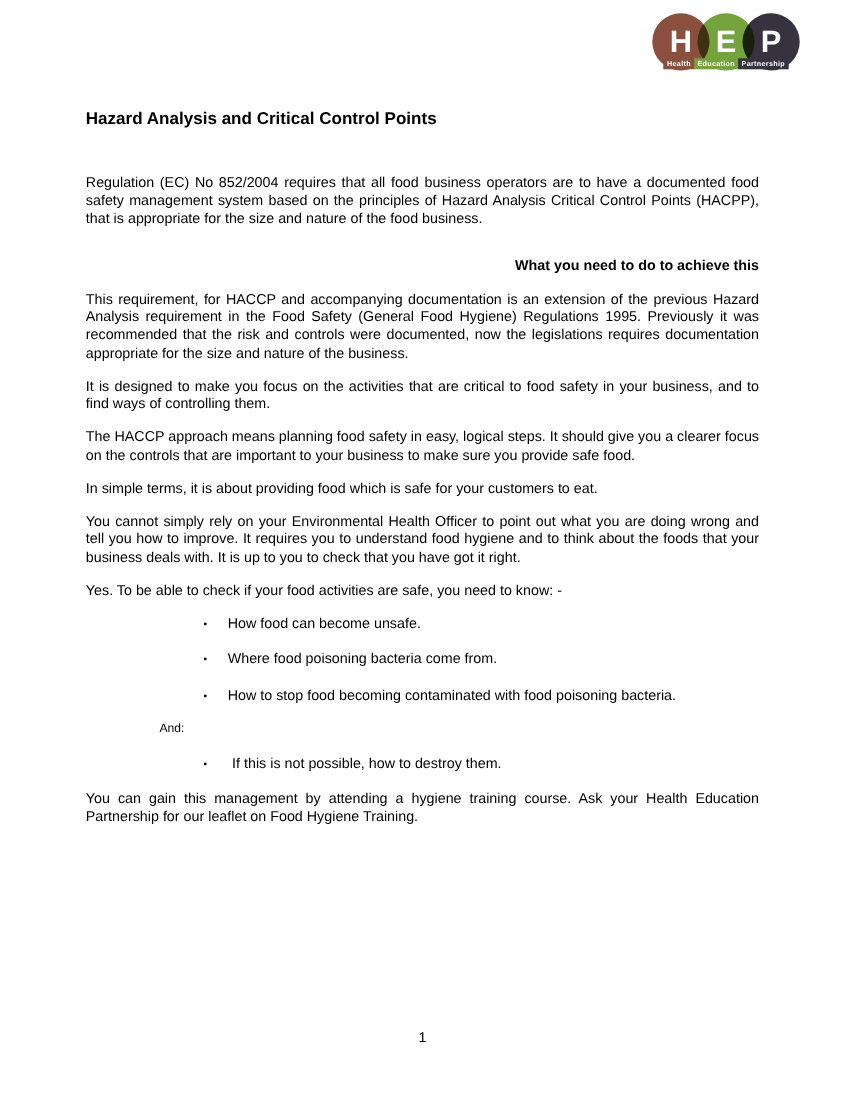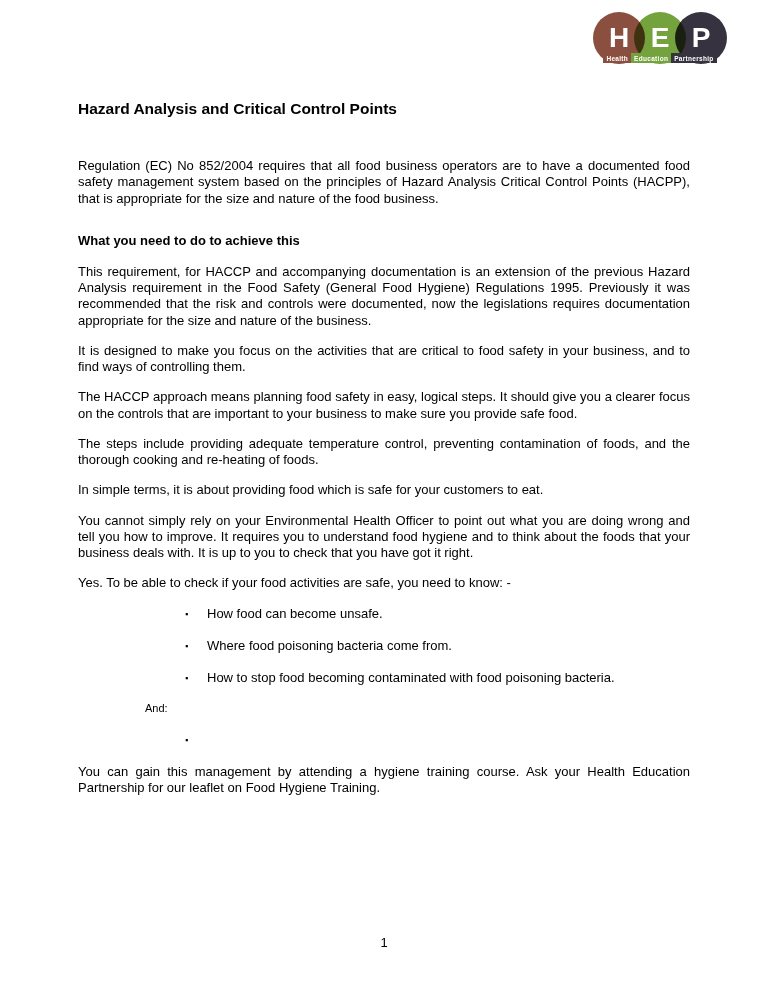--- a/index.html
+++ b/index.html
@@ -72,20 +72,21 @@
   .para {
     font-size: 13px;
     line-height: 1.25;
     text-align: justify;
     margin: 0 0 14px 0;
   }
   .heading {
     font-size: 13px;
     font-weight: bold;
     margin: 26px 0 16px 0;
+    text-align: right;
   }
   .bullet-row {
     display: flex;
     margin: 0 0 16px 107px;
     font-size: 13px;
     line-height: 1.25;
   }
   .bullet {
     font-size: 9px;
     line-height: 16px;
@@ -129,21 +130,20 @@
 
     <h1 class="title">Hazard Analysis and Critical Control Points</h1>
 
     <p class="para">Regulation (EC) No 852/2004 requires that all food business operators are to have a documented food safety management system based on the principles of Hazard Analysis Critical Control Points (HACPP), that is appropriate for the size and nature of the food business.</p>
 
     <h2 class="heading">What you need to do to achieve this</h2>
 
     <p class="para">This requirement, for HACCP and accompanying documentation is an extension of the previous Hazard Analysis requirement in the Food Safety (General Food Hygiene) Regulations 1995. Previously it was recommended that the risk and controls were documented, now the legislations requires documentation appropriate for the size and nature of the business.</p>
     <p class="para">It is designed to make you focus on the activities that are critical to food safety in your business, and to find ways of controlling them.</p>
     <p class="para">The HACCP approach means planning food safety in easy, logical steps. It should give you a clearer focus on the controls that are important to your business to make sure you provide safe food.</p>
-    <p class="para">The steps include providing adequate temperature control, preventing contamination of foods, and the thorough cooking and re-heating of foods.</p>
     <p class="para">In simple terms, it is about providing food which is safe for your customers to eat.</p>
     <p class="para">You cannot simply rely on your Environmental Health Officer to point out what you are doing wrong and tell you how to improve. It requires you to understand food hygiene and to think about the foods that your business deals with.  It is up to you to check that you have got it right.</p>
 
 
     <p class="para">Yes.  To be able to check if your food activities are safe, you need to know: -</p>
 
     <div class="bullet-row">
       <span class="bullet">▪</span>
       <span class="bullet-text">How food can become unsafe.</span>
     </div>
@@ -153,20 +153,21 @@
     </div>
     <div class="bullet-row">
       <span class="bullet">▪</span>
       <span class="bullet-text">How to stop food becoming contaminated with food poisoning bacteria.</span>
     </div>
 
     <p class="and-label">And:</p>
 
     <div class="bullet-row extra">
       <span class="bullet">▪</span>
+      <span class="bullet-text">If this is not possible, how to destroy them.</span>
     </div>
 
     <p class="para">You can gain this management by attending a hygiene training course. Ask your Health Education Partnership for our leaflet on Food Hygiene Training.</p>
 
   </div>
 
   <div class="footer">1</div>
 
 </div>
 

